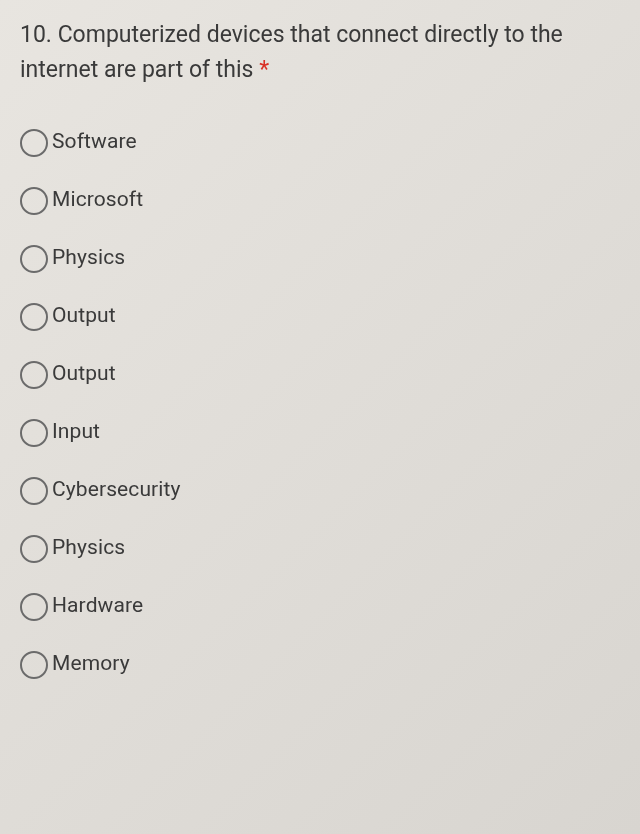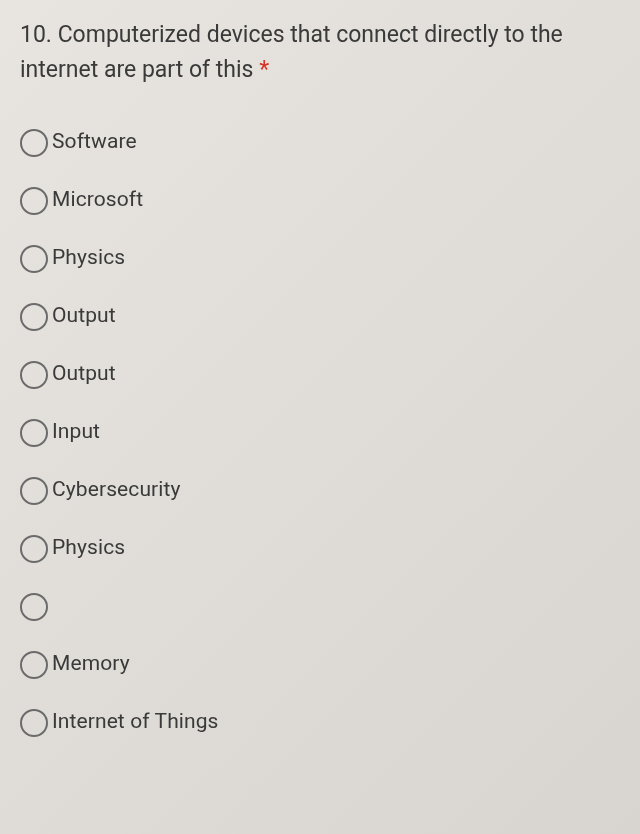--- a/index.html
+++ b/index.html
@@ -87,22 +87,19 @@
   <div class="option-row">
     <div class="radio-circle"></div>
     <span class="option-label">Cybersecurity</span>
   </div>
   <div class="option-row">
     <div class="radio-circle"></div>
     <span class="option-label">Physics</span>
   </div>
   <div class="option-row">
     <div class="radio-circle"></div>
+    <span class="option-label">Hardware</span>
   </div>
   <div class="option-row">
     <div class="radio-circle"></div>
     <span class="option-label">Memory</span>
   </div>
-  <div class="option-row">
-    <div class="radio-circle"></div>
-    <span class="option-label">Internet of Things</span>
-  </div>
 </div>
 
 </body></html>

